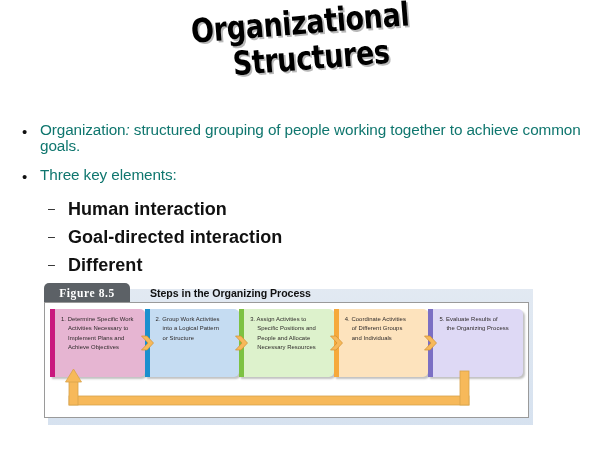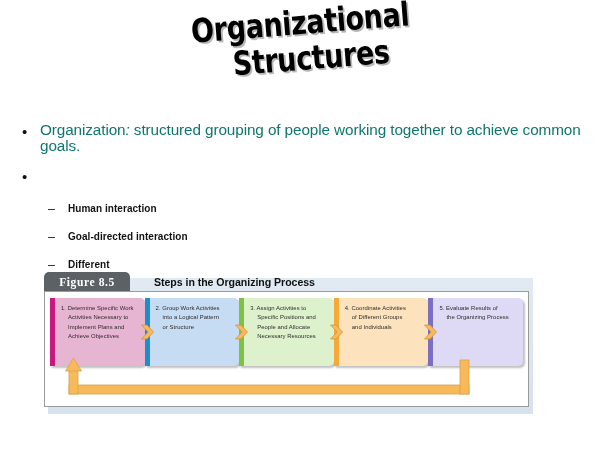--- a/index.html
+++ b/index.html
@@ -83,32 +83,32 @@
     margin-bottom: 10px;
   }
   .sub-mark {
     width: 20px;
     flex: 0 0 20px;
     font-size: 12.5px;
     line-height: 18px;
     color: #111;
   }
   .sub-text {
-    font-size: 10px;
+    font-size: 18px;
     line-height: 18px;
     font-weight: bold;
     color: #111;
     letter-spacing: 0.05px;
   }
 
   
   .figure-wrap {
     position: absolute;
     left: 44px;
-    top: 272px;
+    top: 283px;
     width: 485px;
   }
   .figure-shadow {
     position: absolute;
     left: 4px;
     top: 6px;
     width: 485px;
     height: 136px;
     background: linear-gradient(180deg, #d8e2ee 0%, #c9d8ea 100%);
     opacity: 0.75;
@@ -129,25 +129,26 @@
     font-size: 11.5px;
     letter-spacing: 0.6px;
     display: flex;
     align-items: center;
     justify-content: center;
   }
   .figure-caption {
     flex: 1;
     display: flex;
     align-items: center;
-    padding-left: 24px;
+    padding-left: 12px;
     font-size: 10.6px;
     font-weight: bold;
     color: #111;
     letter-spacing: -0.05px;
+    margin-left: 8px;
   }
   .figure-body {
     position: relative;
     border: 1px solid #9a9a9a;
     background: #ffffff;
     height: 116px;
     box-sizing: border-box;
   }
 
   .boxes {
@@ -224,20 +225,21 @@
 
 <div class="bullets">
 
   <div class="bullet-row">
     <div class="bullet-mark">•</div>
     <div class="bullet-text"><span>Organization</span><span class="em-colon">:</span><span> structured grouping of people working together to achieve common goals.</span></div>
   </div>
 
   <div class="bullet-row">
     <div class="bullet-mark">•</div>
+    <div class="bullet-text">Three key elements:</div>
   </div>
 
   <div class="sub-bullets">
     <div class="sub-row">
       <div class="sub-mark">–</div>
       <div class="sub-text">Human interaction</div>
     </div>
     <div class="sub-row">
       <div class="sub-mark">–</div>
       <div class="sub-text">Goal-directed interaction</div>

